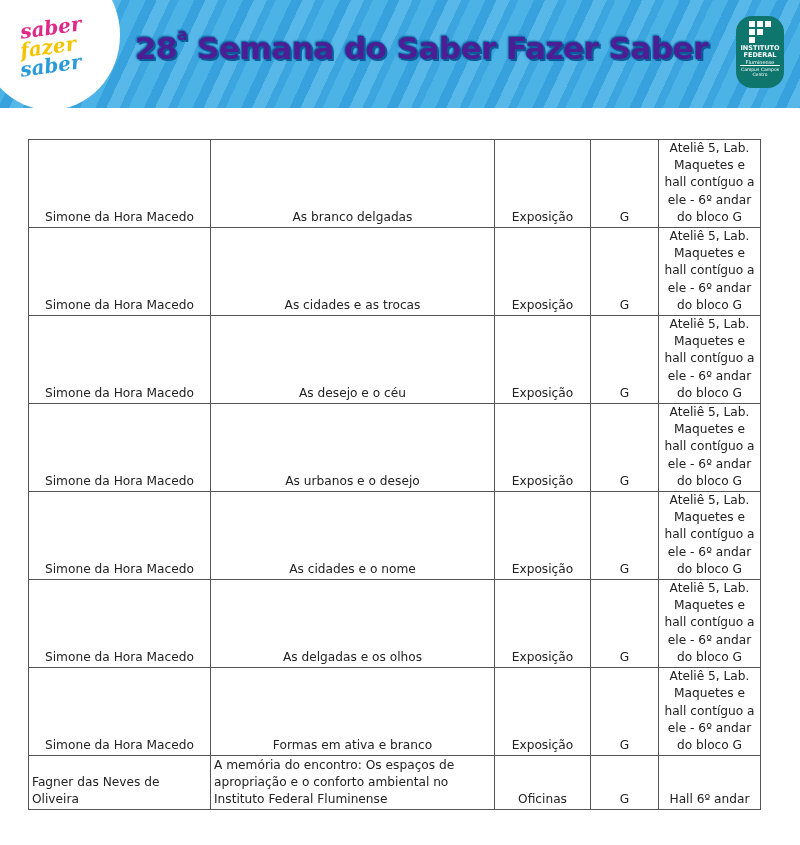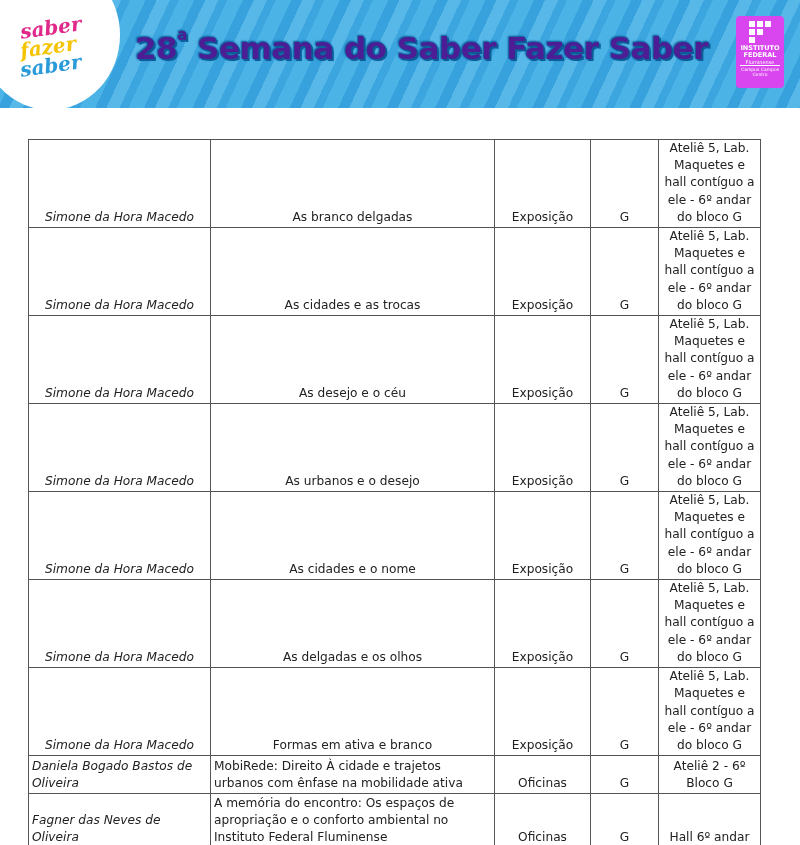--- a/index.html
+++ b/index.html
@@ -7,30 +7,30 @@
   .banner{position:absolute;left:0;top:0;width:800px;height:108px;background:#4cb3e6;overflow:hidden;}
   .banner .pattern{position:absolute;inset:0;
     background-image:repeating-linear-gradient(115deg, rgba(30,140,210,0.45) 0 10px, rgba(120,200,240,0.25) 10px 22px, rgba(30,140,210,0.35) 22px 30px, transparent 30px 44px);}
   .logo-circle{position:absolute;left:-20px;top:-40px;width:140px;height:150px;border-radius:50%;background:#fff;}
   .logo-words{position:absolute;left:20px;top:18px;width:70px;font-family:"DejaVu Serif",serif;font-style:italic;font-weight:bold;font-size:20px;line-height:19px;}
   .logo-words span{display:block;transform:rotate(-8deg);}
   .lw1{color:#e0288a;} .lw2{color:#f5c400;} .lw3{color:#2a9bd8;}
   .title{position:absolute;left:135px;top:30px;color:#4c1d95;font-family:"DejaVu Sans",sans-serif;font-weight:bold;font-size:31px;letter-spacing:-0.5px;
     text-shadow:0 0 2px #0d5d99,1px 1px 2px #0d5d99,-1px -1px 2px #0d5d99,2px 2px 0 #0d5d99;}
   .title sup{font-size:15px;vertical-align:top;position:relative;top:-4px;}
-  .if-badge{position:absolute;left:736px;top:16px;width:48px;height:72px;background:#d946ef;border-radius:4px;color:#fff;text-align:center;font-family:"DejaVu Sans",sans-serif;}
+  .if-badge{position:absolute;left:736px;top:16px;width:48px;height:72px;background:#0f766e;border-radius:16px;color:#fff;text-align:center;font-family:"DejaVu Sans",sans-serif;}
   .if-grid{margin:5px auto 2px;width:22px;height:22px;display:grid;grid-template-columns:repeat(3,6px);gap:2px;justify-content:center;}
   .if-grid i{background:#fff;display:block;width:6px;height:6px;}
   .if-grid i.r{background:transparent;}
   .if-l1{font-size:6.5px;font-weight:bold;line-height:7px;}
   .if-l2{font-size:5px;line-height:6px;border-bottom:1px solid #fff;margin:0 4px;}
   .if-l3{font-size:4.5px;line-height:5px;margin-top:1px;}
   table{position:absolute;left:28px;top:139px;border-collapse:collapse;font-family:"DejaVu Sans",sans-serif;font-size:12.2px;color:#222;}
   td{border:1.5px solid #555;padding:0 3px 1px 3px;vertical-align:bottom;line-height:17.2px;}
-  td.c1{width:175px;font-style:italic;}
+  td.c1{width:175px;}
   td.c2{width:277px;}
   td.c3{width:89px;text-align:center;}
   td.c4{width:61px;text-align:center;}
   td.c5{width:95px;text-align:center;}
   tr.tall td{height:84px;text-align:center;}
   tr.r8 td{height:36px;}
   tr.r9 td{height:52px;}
 </style>
 </head>
 <body>
@@ -110,27 +110,20 @@
       <td class="c4">G</td>
       <td class="c5">Ateliê 5, Lab. Maquetes e hall contíguo a ele - 6º andar do bloco G</td>
     </tr>
     <tr class="tall">
       <td class="c1">Simone da Hora Macedo</td>
       <td class="c2">Formas em ativa e branco</td>
       <td class="c3">Exposição</td>
       <td class="c4">G</td>
       <td class="c5">Ateliê 5, Lab. Maquetes e hall contíguo a ele - 6º andar do bloco G</td>
     </tr>
-    <tr class="r8">
-      <td class="c1">Daniela Bogado Bastos de Oliveira</td>
-      <td class="c2">MobiRede: Direito À cidade e trajetos urbanos com ênfase na mobilidade ativa</td>
-      <td class="c3">Oficinas</td>
-      <td class="c4">G</td>
-      <td class="c5">Ateliê 2 - 6º Bloco G</td>
-    </tr>
     <tr class="r9">
       <td class="c1">Fagner das Neves de Oliveira</td>
       <td class="c2">A memória do encontro: Os espaços de apropriação e o conforto ambiental no Instituto Federal Fluminense</td>
       <td class="c3">Oficinas</td>
       <td class="c4">G</td>
       <td class="c5">Hall 6º andar</td>
     </tr>
   </tbody>
 </table>
 

